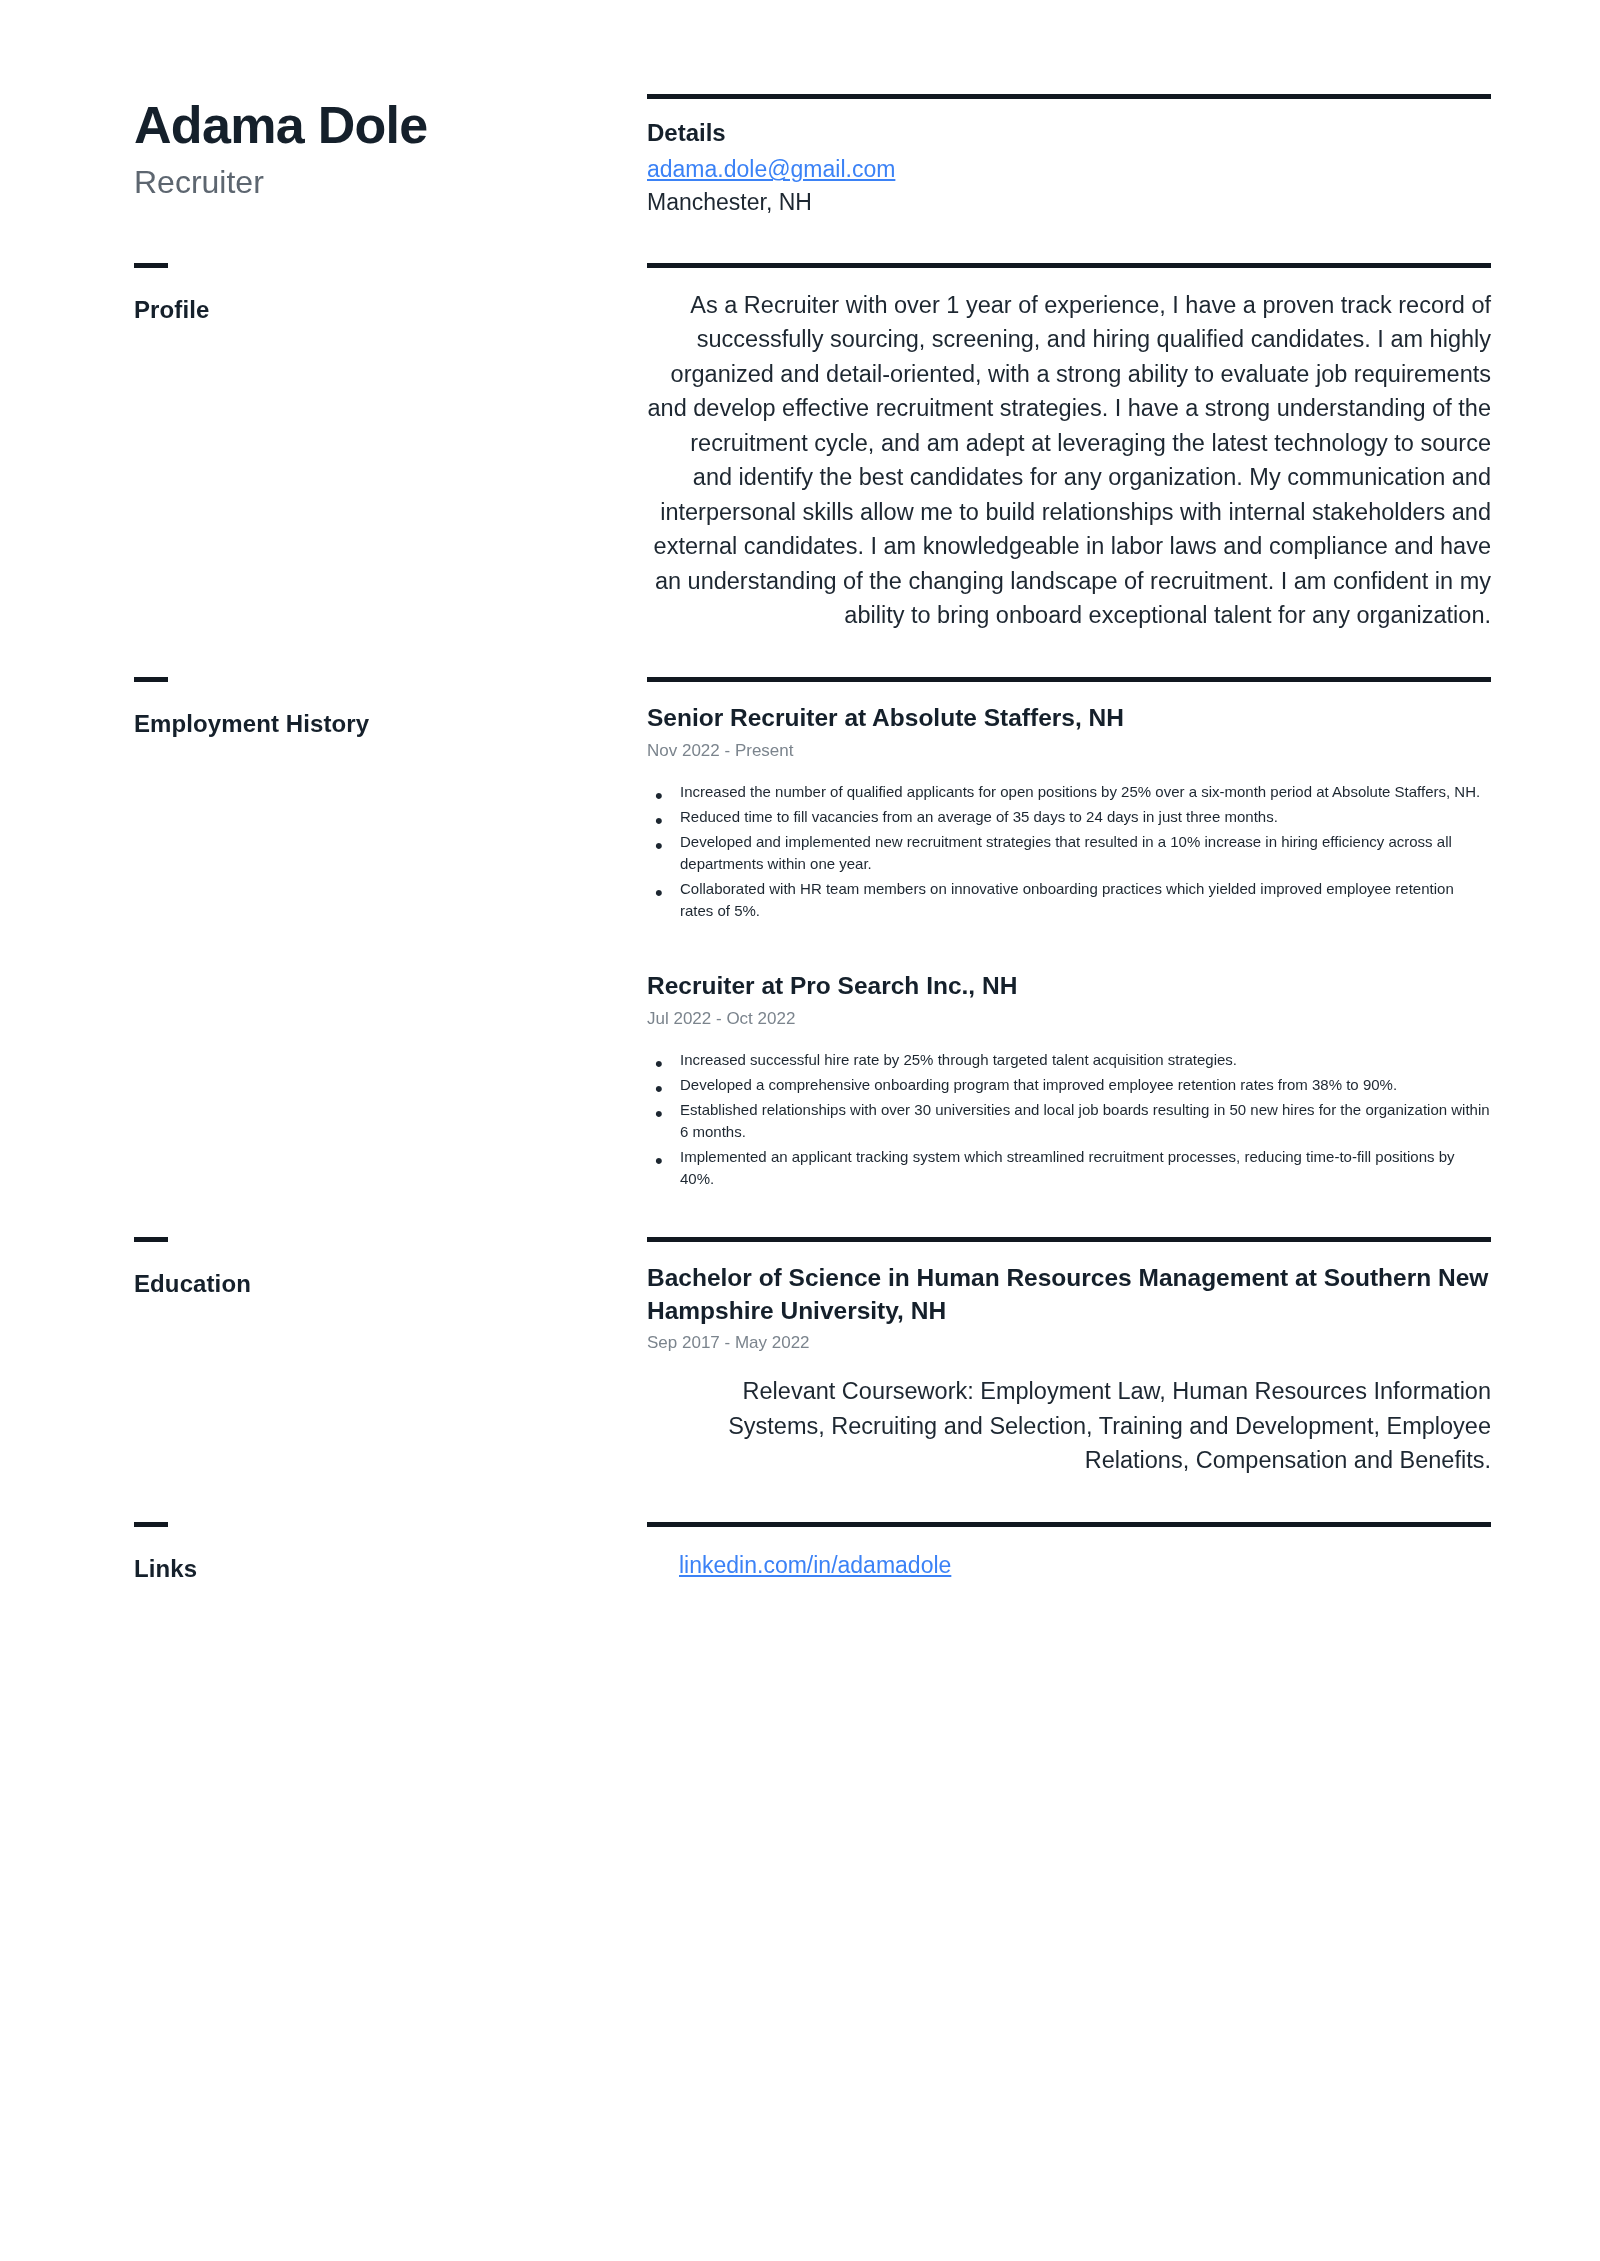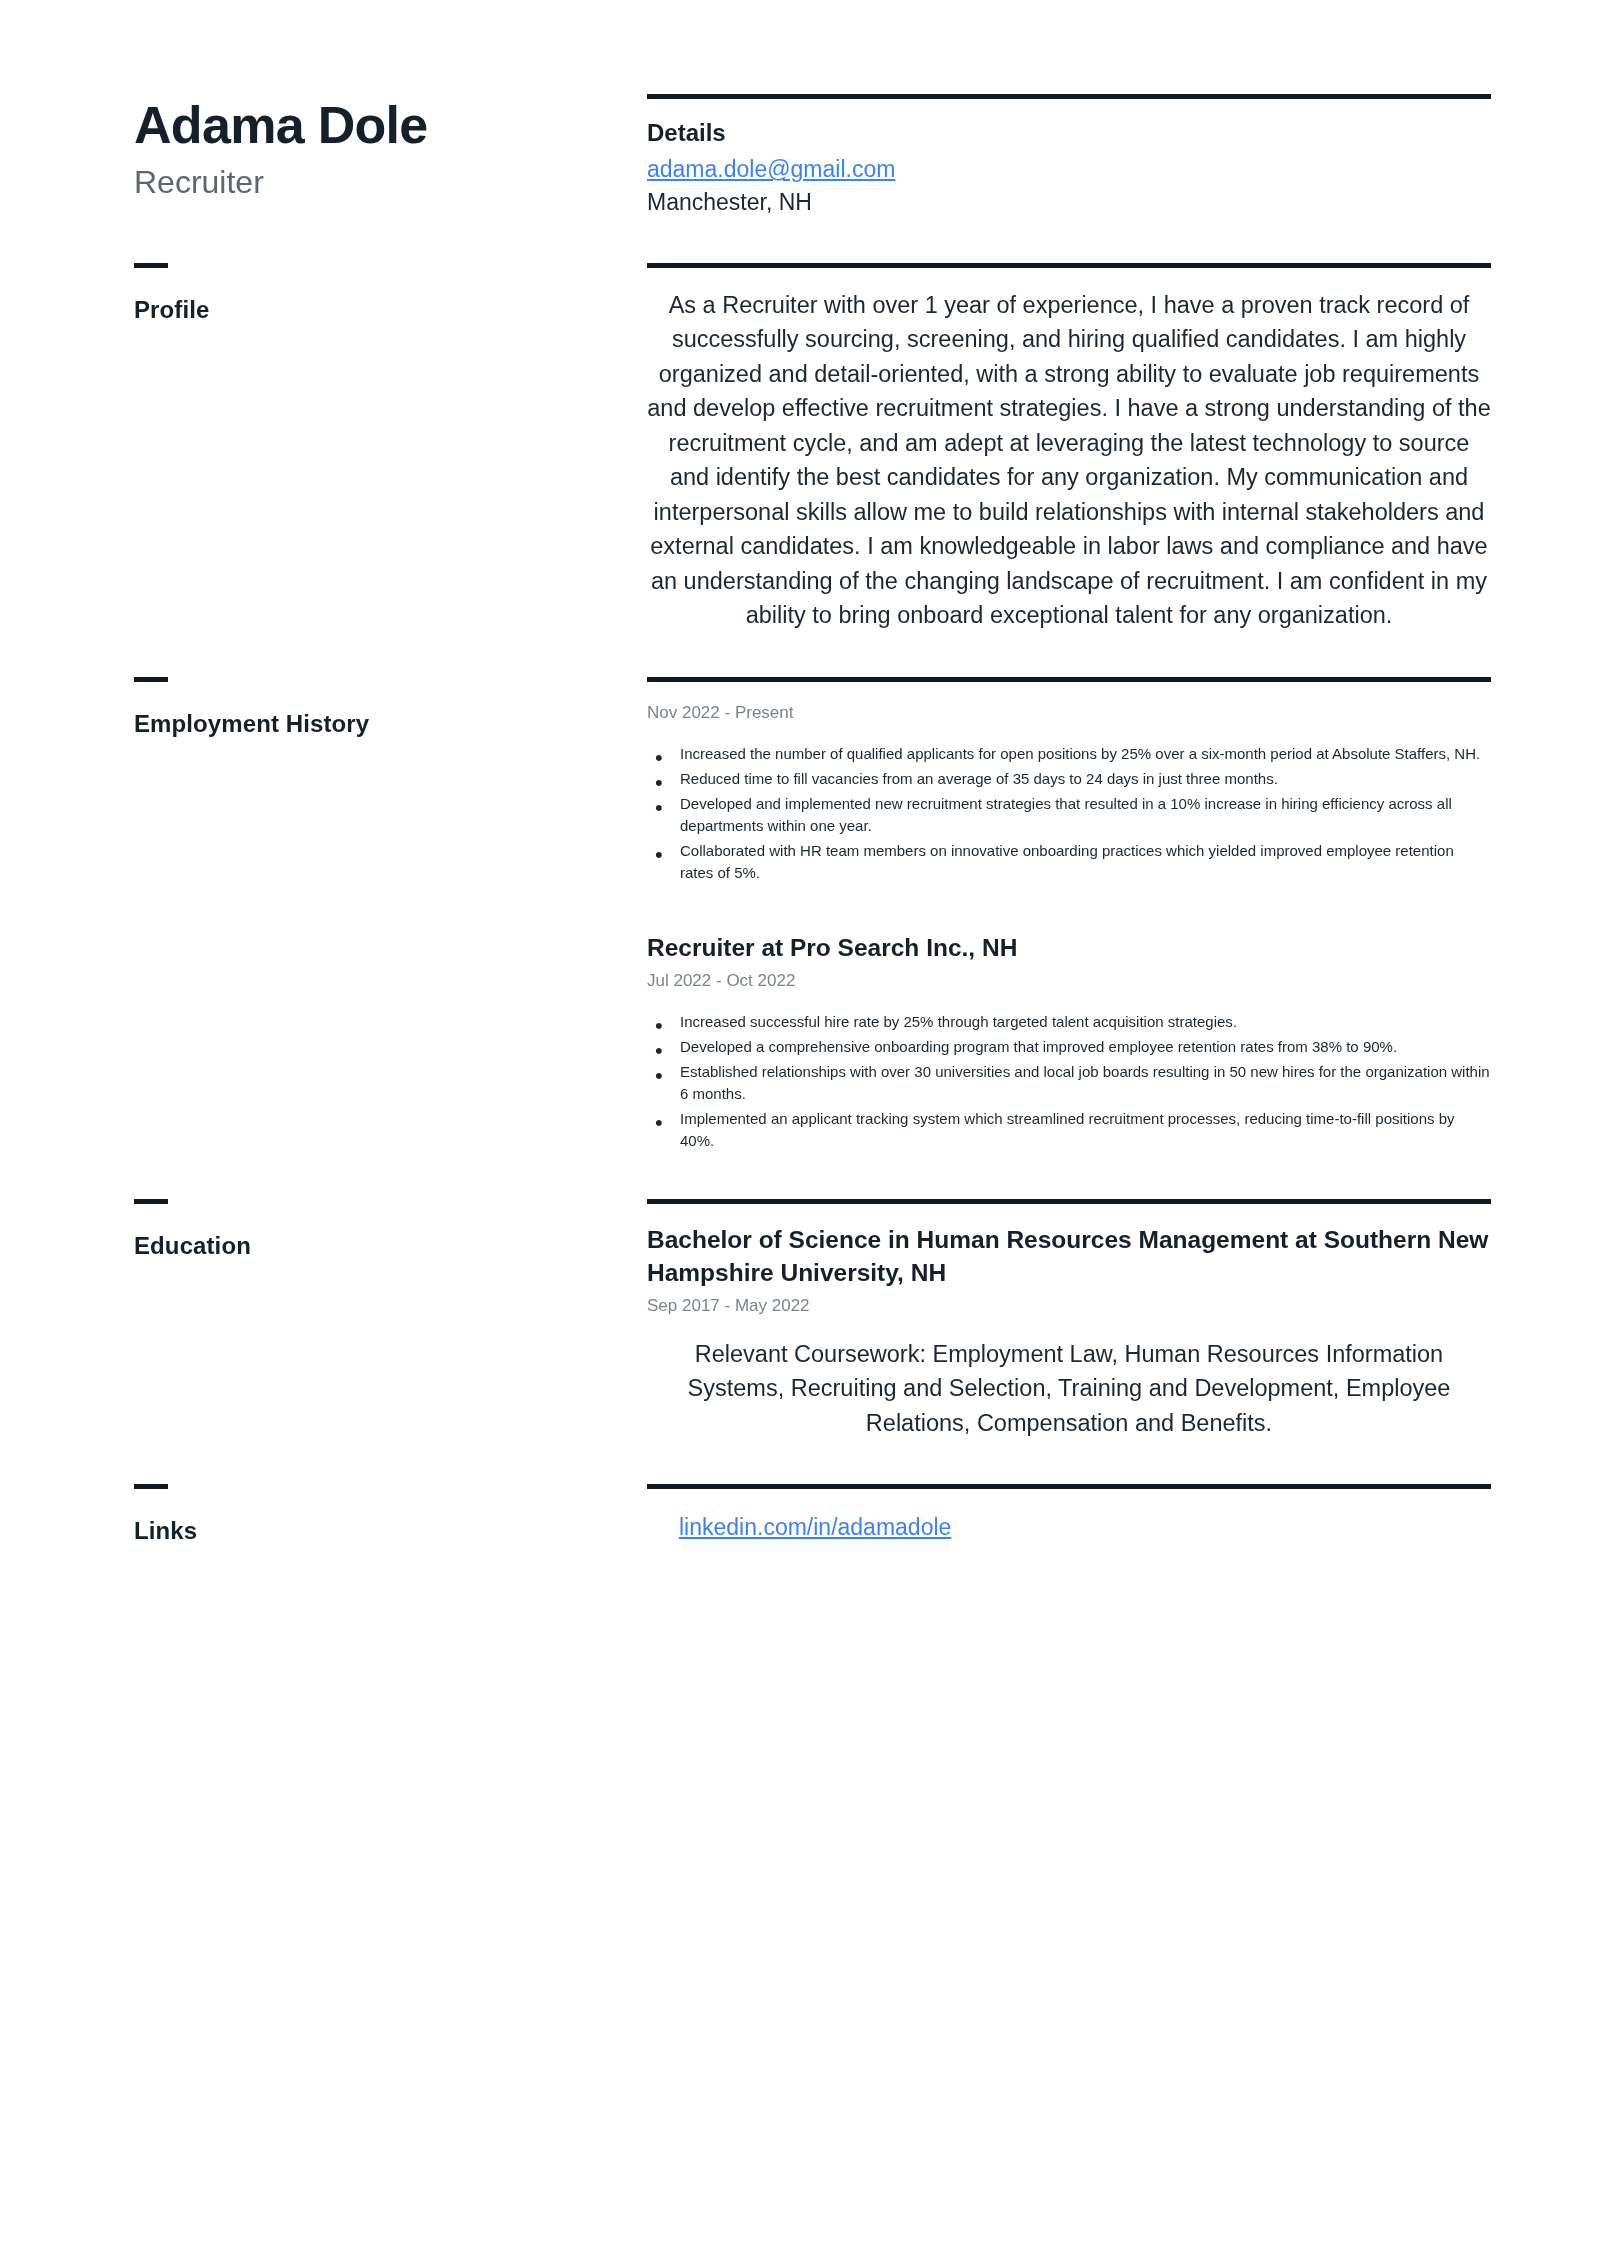--- a/index.html
+++ b/index.html
@@ -108,21 +108,21 @@
     text-decoration: underline;
     text-underline-offset: 2px;
   }
 
   
   .paragraph {
     font-size: 23.5px;
     line-height: 1.47;
     color: #1d2731;
     margin: 20px 0 0 0;
-    text-align: center;
+    text-align: right;
   }
   .entry-title {
     font-size: 24.5px;
     font-weight: 700;
     color: #15202b;
     line-height: 1.33;
     margin: 0;
   }
   .entry-date {
     font-size: 17px;
@@ -197,20 +197,21 @@
 
   <div class="section">
     <div class="col-left">
       <div class="dash"></div>
       <div class="section-label">Employment History</div>
     </div>
     <div class="col-right">
       <div class="rule"></div>
 
       <div class="entry" style="margin-top:20px;">
+        <div class="entry-title">Senior Recruiter at Absolute Staffers, NH</div>
         <div class="entry-date">Nov 2022 - Present</div>
         <ul class="bullets">
           <li>Increased the number of qualified applicants for open positions by 25% over a six-month period at Absolute Staffers, NH.</li>
           <li>Reduced time to fill vacancies from an average of 35 days to 24 days in just three months.</li>
           <li>Developed and implemented new recruitment strategies that resulted in a 10% increase in hiring efficiency across all departments within one year.</li>
           <li>Collaborated with HR team members on innovative onboarding practices which yielded improved employee retention rates of 5%.</li>
         </ul>
       </div>
 
       <div class="entry">

